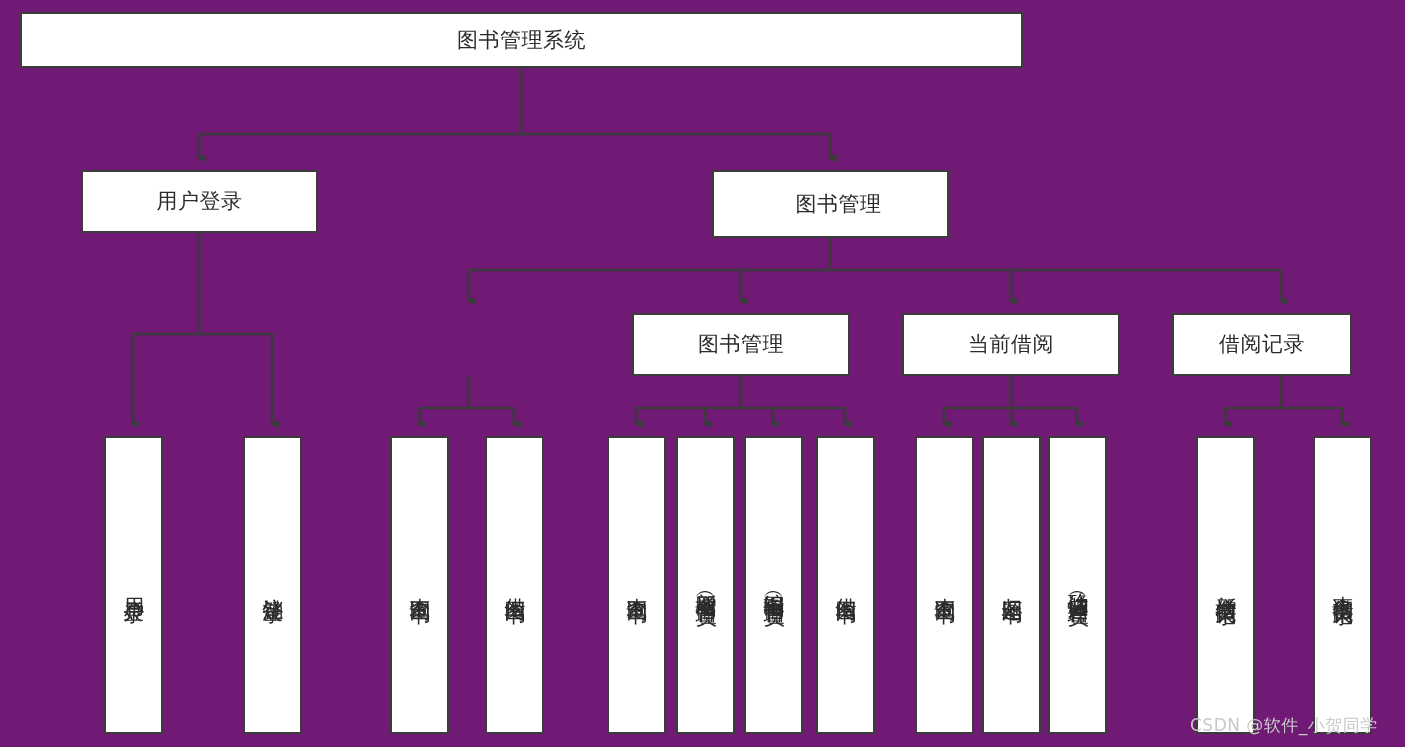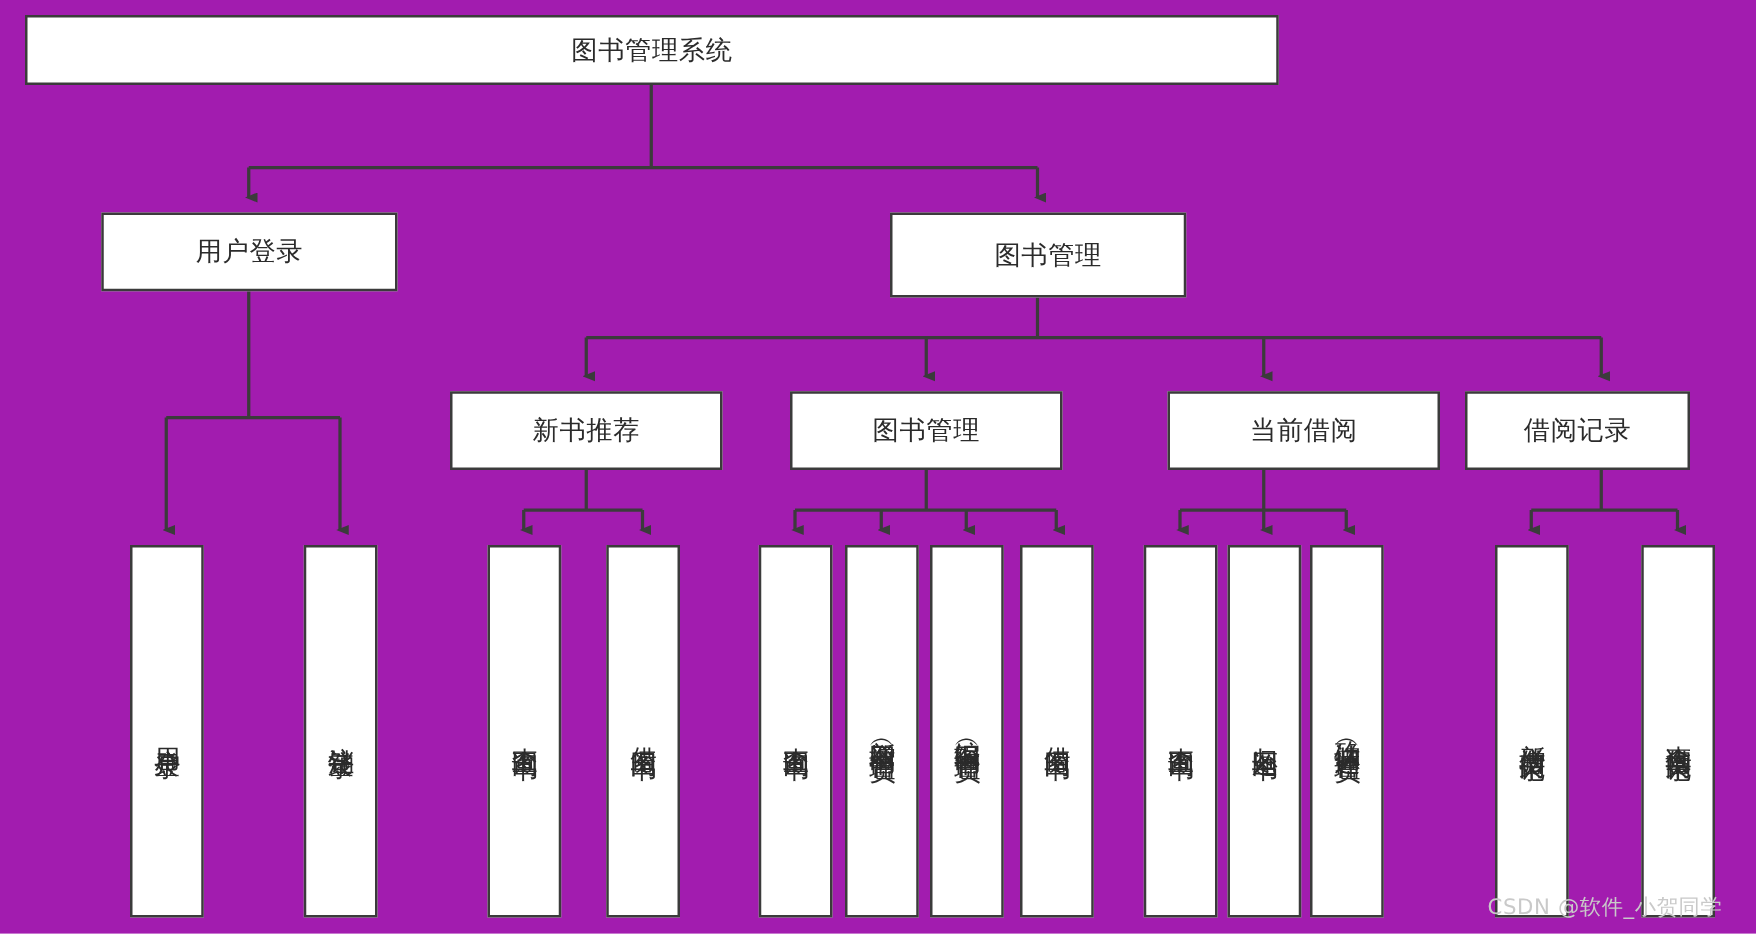--- a/index.html
+++ b/index.html
@@ -7,21 +7,21 @@
     padding: 0;
     background: #ffffff;
   }
   body {
     font-family: "DejaVu Sans", "Liberation Sans", sans-serif;
   }
   #canvas {
     position: relative;
     width: 1405px;
     height: 747px;
-    background: #a21caf;
+    background: #701a75;
     overflow: hidden;
   }
   #wires {
     position: absolute;
     left: 0;
     top: 0;
     width: 1405px;
     height: 747px;
   }
   .node {
@@ -123,27 +123,24 @@
     <span class="label">图书管理系统</span>
   </div>
 
   <div class="node horiz" style="left:81px; top:170px; width:237px; height:63px;">
     <span class="label">用户登录</span>
   </div>
   <div class="node horiz" style="left:712px; top:170px; width:237px; height:68px;padding-left:16px;">
     <span class="label">图书管理</span>
   </div>
 
-  <div class="node horiz" style="left:360px; top:313px; width:218px; height:63px;">
-    <span class="label">新书推荐</span>
-  </div>
   <div class="node horiz" style="left:632px; top:313px; width:218px; height:63px;">
     <span class="label">图书管理</span>
   </div>
-  <div class="node horiz" style="left:934px; top:313px; width:218px; height:63px;text-align:center;">
+  <div class="node horiz" style="left:902px; top:313px; width:218px; height:63px;text-align:center;">
     <span class="label">当前借阅</span>
   </div>
   <div class="node horiz" style="left:1172px; top:313px; width:180px; height:63px;">
     <span class="label">借阅记录</span>
   </div>
 
   <div class="node vert" style="left:104px; top:436px; width:59px; height:298px;">
     <span class="label">用户登录</span>
   </div>
   <div class="node vert" style="left:243px; top:436px; width:59px; height:298px;">

